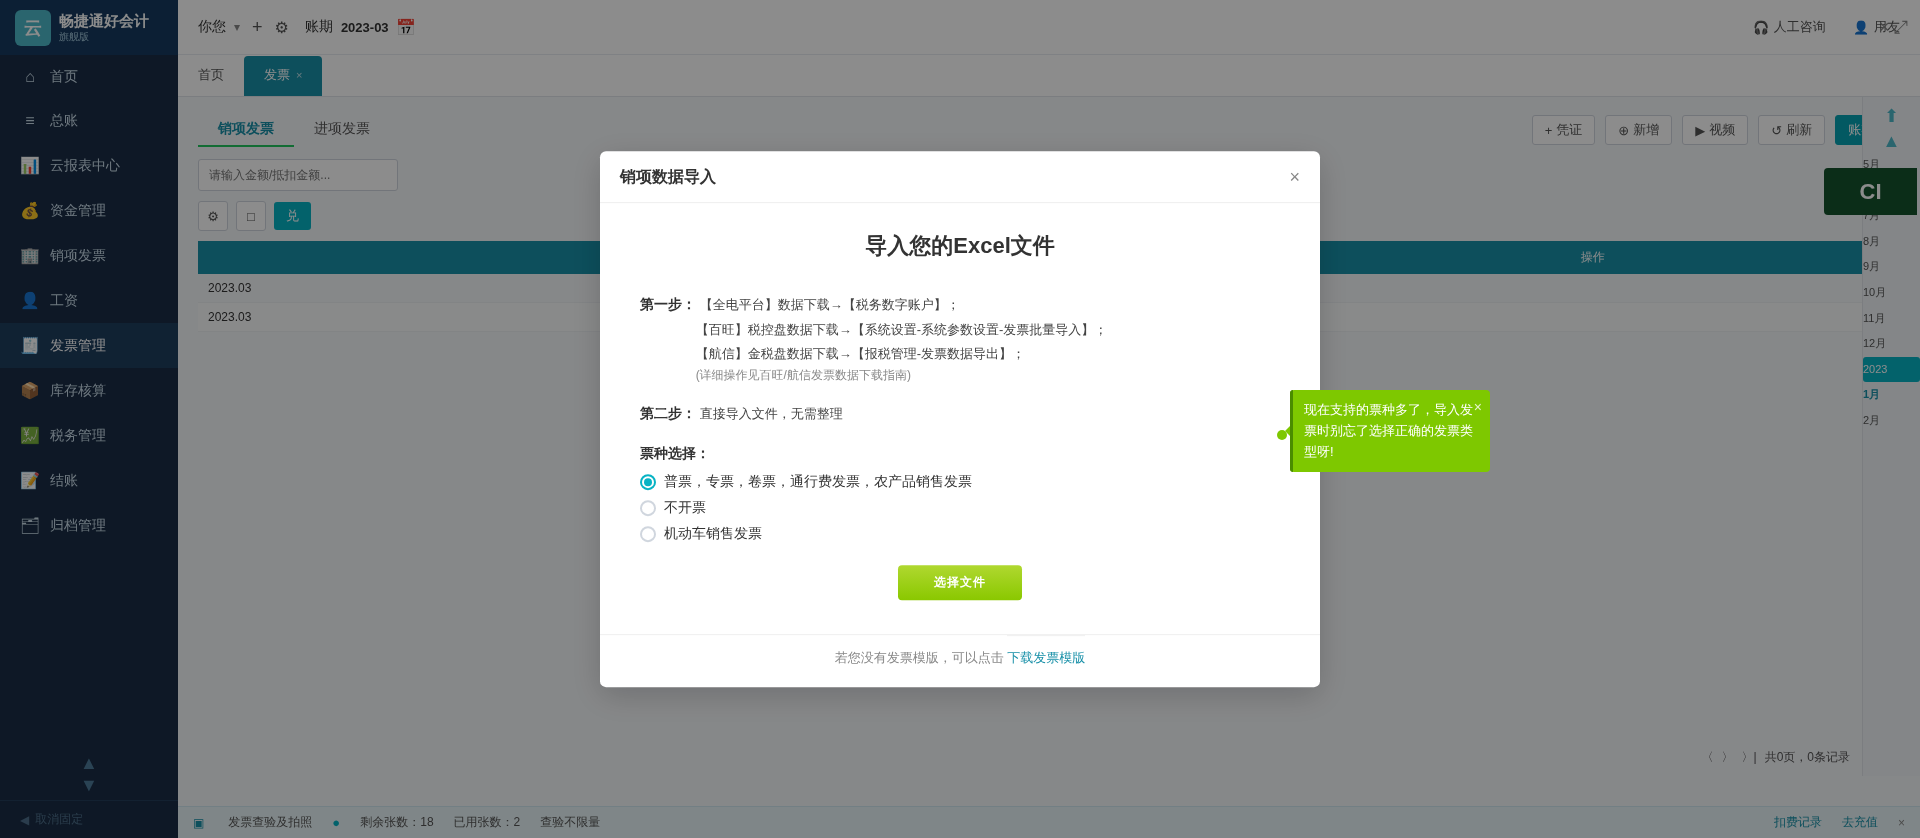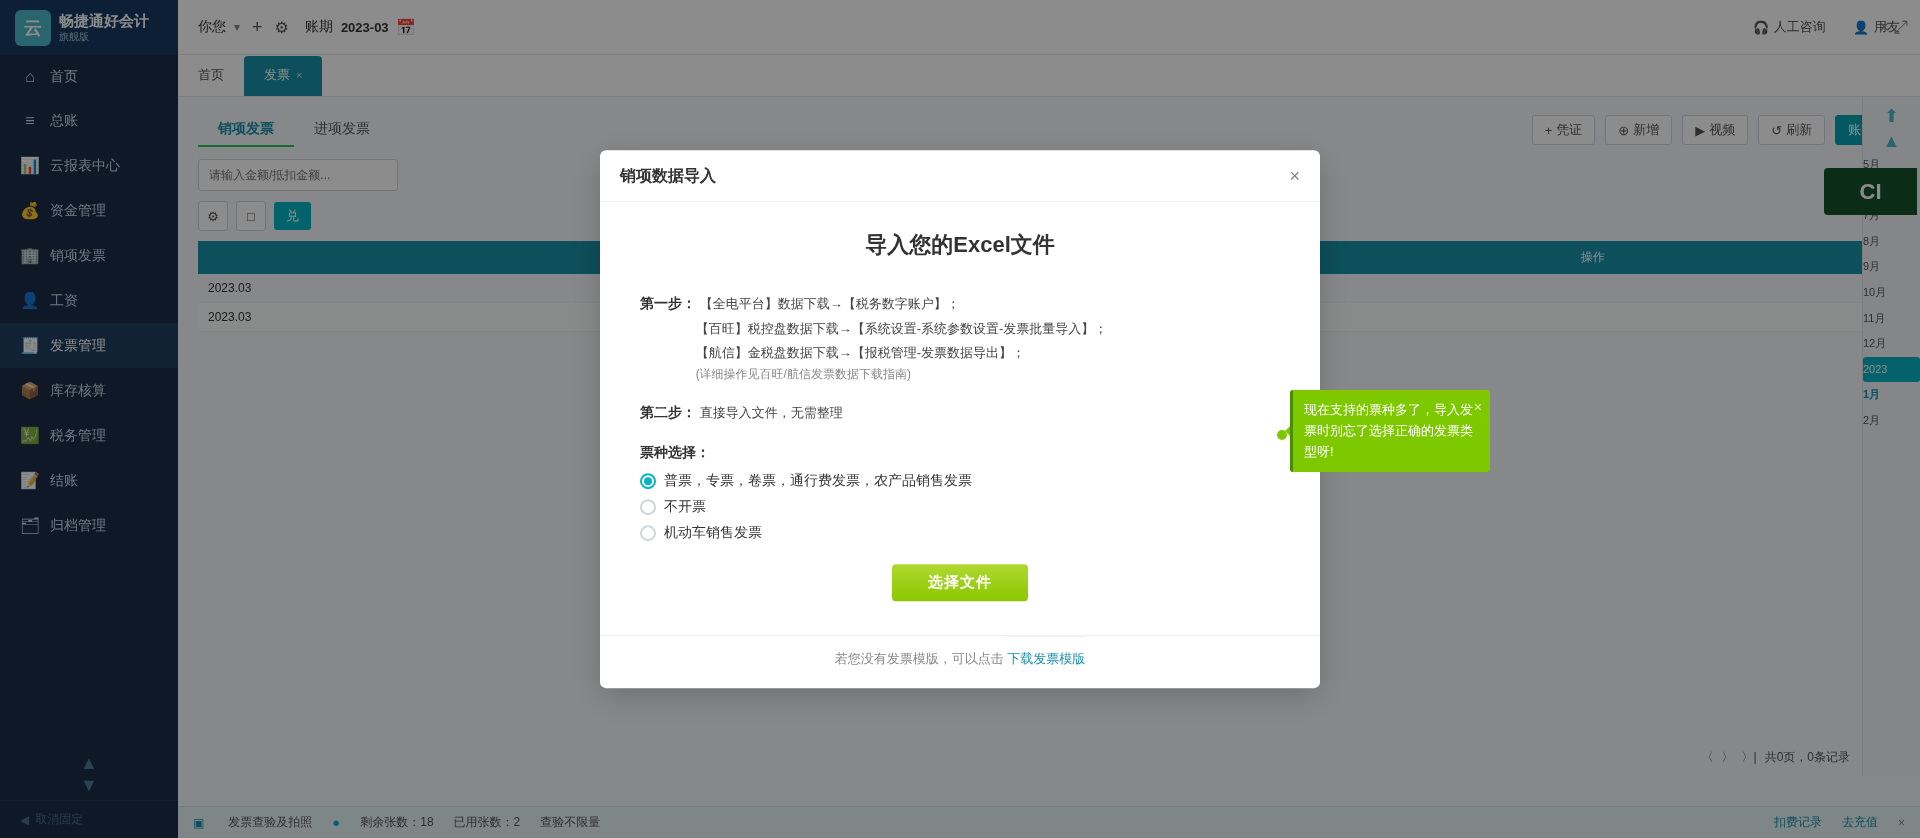--- a/index.html
+++ b/index.html
@@ -240,21 +240,21 @@
 
     
     .sidebar-up, .sidebar-down {
       font-size: 18px; color: #4d7a9a; cursor: pointer;
       padding: 2px 0; line-height: 1;
     }
 
     .modal-select-btn-wrap { text-align: center; }
     .select-file-btn {
       background: linear-gradient(to bottom, #b0d830, #8ac800);
-      border: none; border-radius: 4px; color: #fff; font-size: 15px;
+      border: none; border-radius: 4px; color: #fff; font-size: 12px;
       cursor: pointer; font-weight: bold; padding: 9px 36px;
       letter-spacing: 1px;
     }
   </style>
 </head>
 <body>
 
 <div class="modal-backdrop"></div>
 
 <div class="sidebar">

